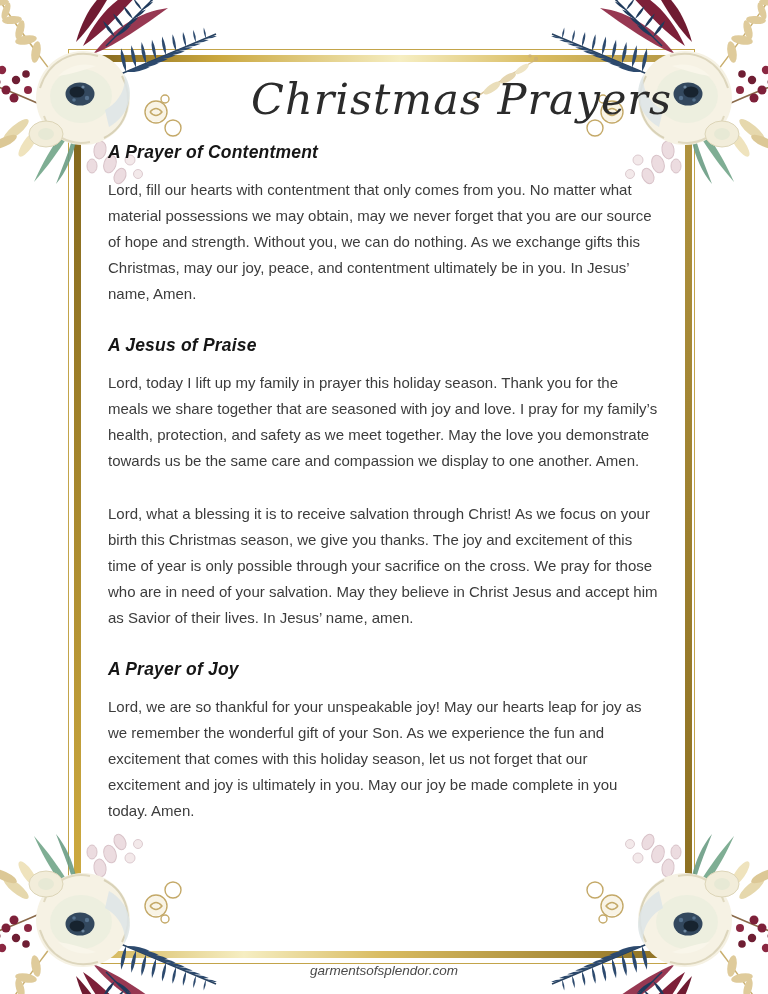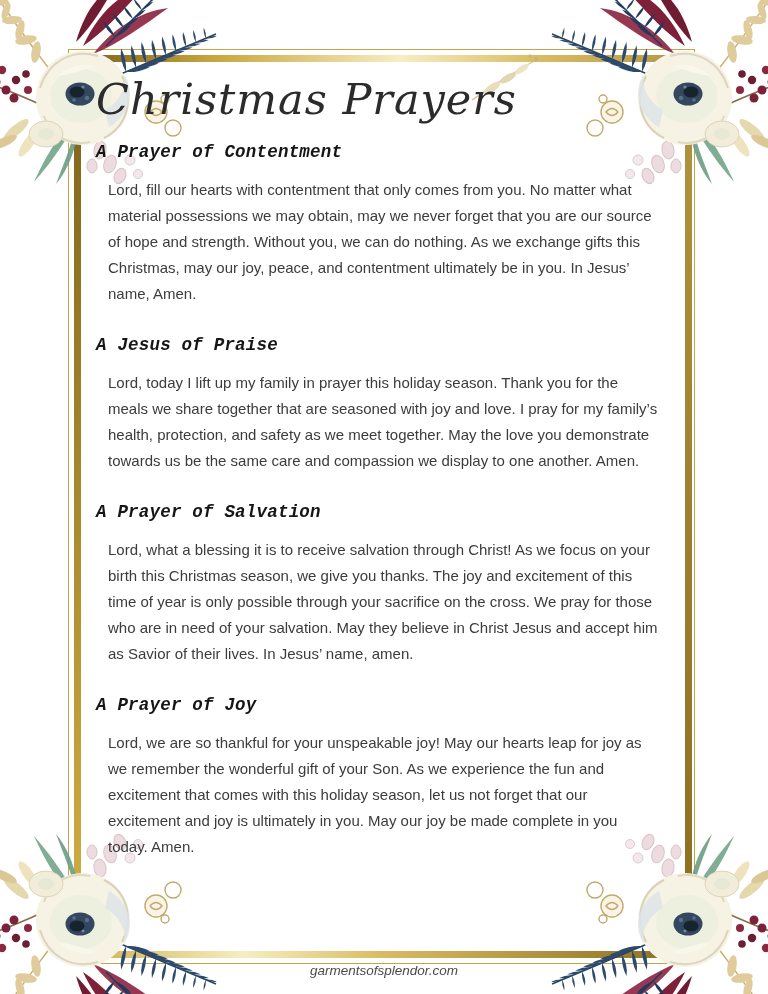--- a/index.html
+++ b/index.html
@@ -23,30 +23,30 @@
     border:7px solid;
     border-image: linear-gradient(100deg,#7c611a 0%,#caa73e 18%,#f6eec2 42%,#d9bc62 60%,#8a6d1f 100%) 1;
   }
 
   
   .content { position:absolute; left:96px; top:70px; width:576px; }
   .title {
     font-family:"DejaVu Serif", serif;
     font-style:italic; font-weight:400;
     font-size:43px; line-height:58px;
-    text-align:left; color:#2b2b2b;
+    text-align:right; color:#2b2b2b;
     letter-spacing:1px; margin:0;
   }
   section.prayer { margin-top:27px; }
   section.prayer:first-of-type { margin-top:13px; }
   section.prayer h2 {
-    margin:0 0 14px 0;
+    margin:0 0 14px 12px;
     font-size:17.5px; line-height:22px;
     font-weight:bold; font-style:italic;
-    color:#161616; letter-spacing:.2px;font-family:Liberation Mono, monospace;
+    color:#161616; letter-spacing:.2px;
   }
   section.prayer p {
     margin:12px;
     font-size:15px; line-height:26px;
     color:#3c3c3c;
   }
 
   .footer {
     position:absolute; left:0; right:0; top:963px;
     text-align:center;
@@ -208,21 +208,20 @@
       <h2>A Prayer of Contentment</h2>
       <p>Lord, fill our hearts with contentment that only comes from you. No matter what material possessions we may obtain, may we never forget that you are our source of hope and strength. Without you, we can do nothing. As we exchange gifts this Christmas, may our joy, peace, and contentment ultimately be in you. In Jesus’ name, Amen.</p>
     </section>
 
     <section class="prayer">
       <h2>A Jesus of Praise</h2>
       <p>Lord, today I lift up my family in prayer this holiday season. Thank you for the meals we share together that are seasoned with joy and love. I pray for my family’s health, protection, and safety as we meet together. May the love you demonstrate towards us be the same care and compassion we display to one another. Amen.</p>
     </section>
 
     <section class="prayer">
-      <h2>A Prayer of Salvation</h2>
       <p>Lord, what a blessing it is to receive salvation through Christ! As we focus on your birth this Christmas season, we give you thanks. The joy and excitement of this time of year is only possible through your sacrifice on the cross. We pray for those who are in need of your salvation. May they believe in Christ Jesus and accept him as Savior of their lives. In Jesus’ name, amen.</p>
     </section>
 
     <section class="prayer">
       <h2>A Prayer of Joy</h2>
       <p>Lord, we are so thankful for your unspeakable joy! May our hearts leap for joy as we remember the wonderful gift of your Son. As we experience the fun and excitement that comes with this holiday season, let us not forget that our excitement and joy is ultimately in you. May our joy be made complete in you today. Amen.</p>
     </section>
   </div>
 
   <div class="footer">garmentsofsplendor.com</div>

